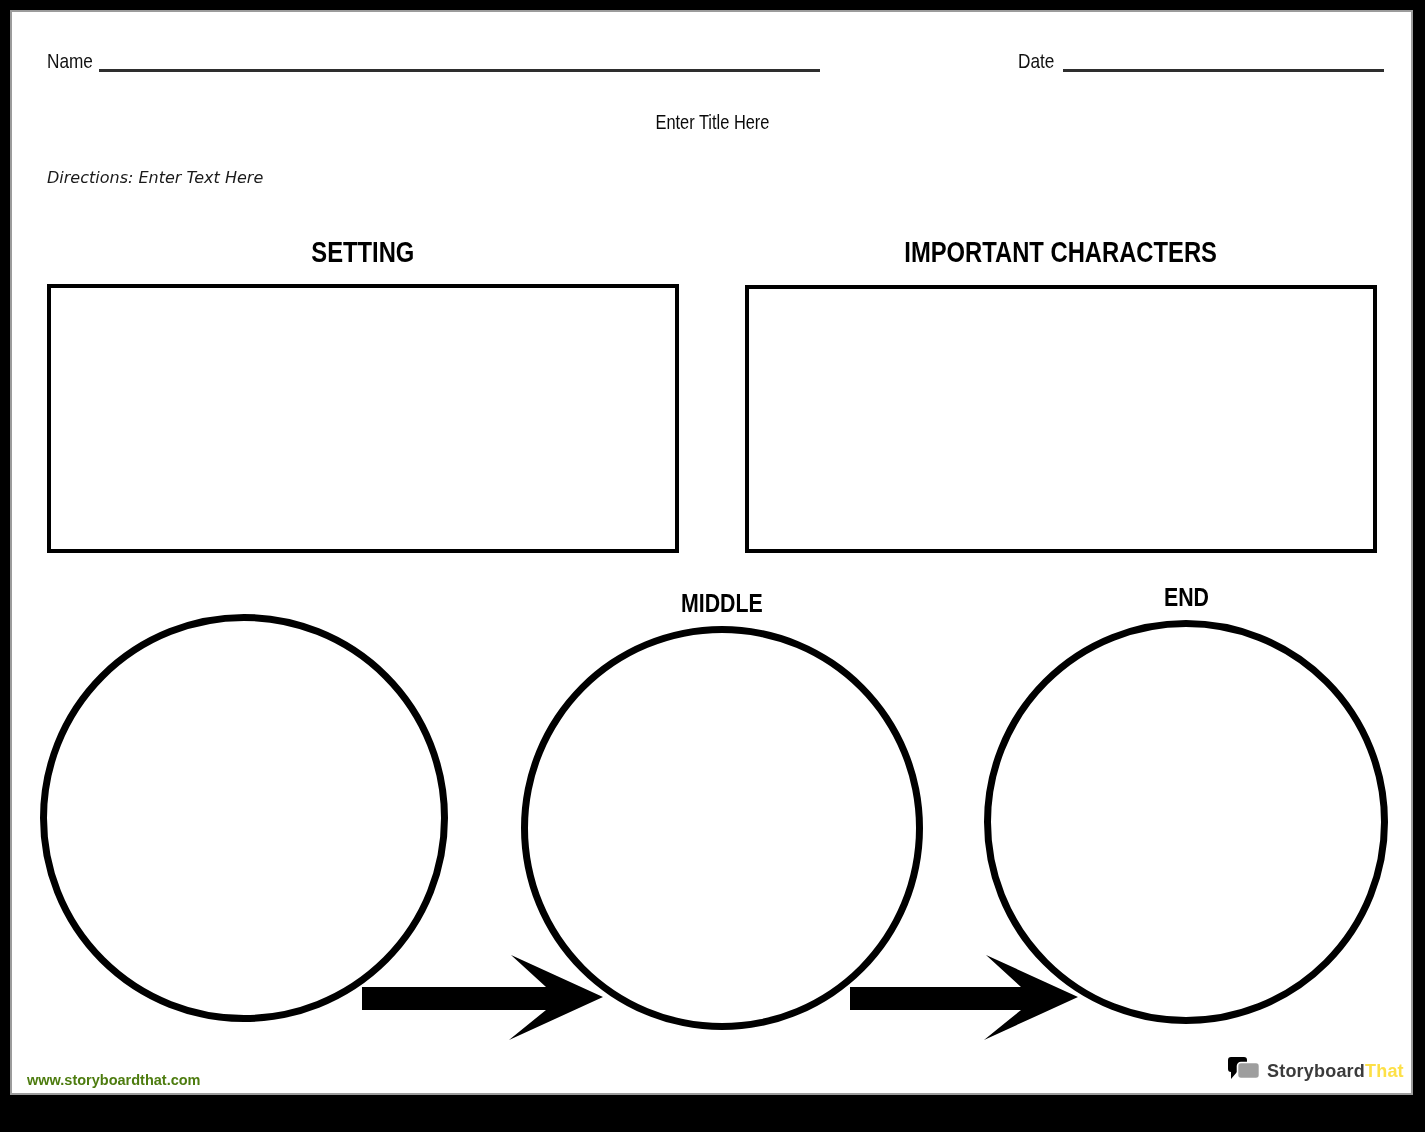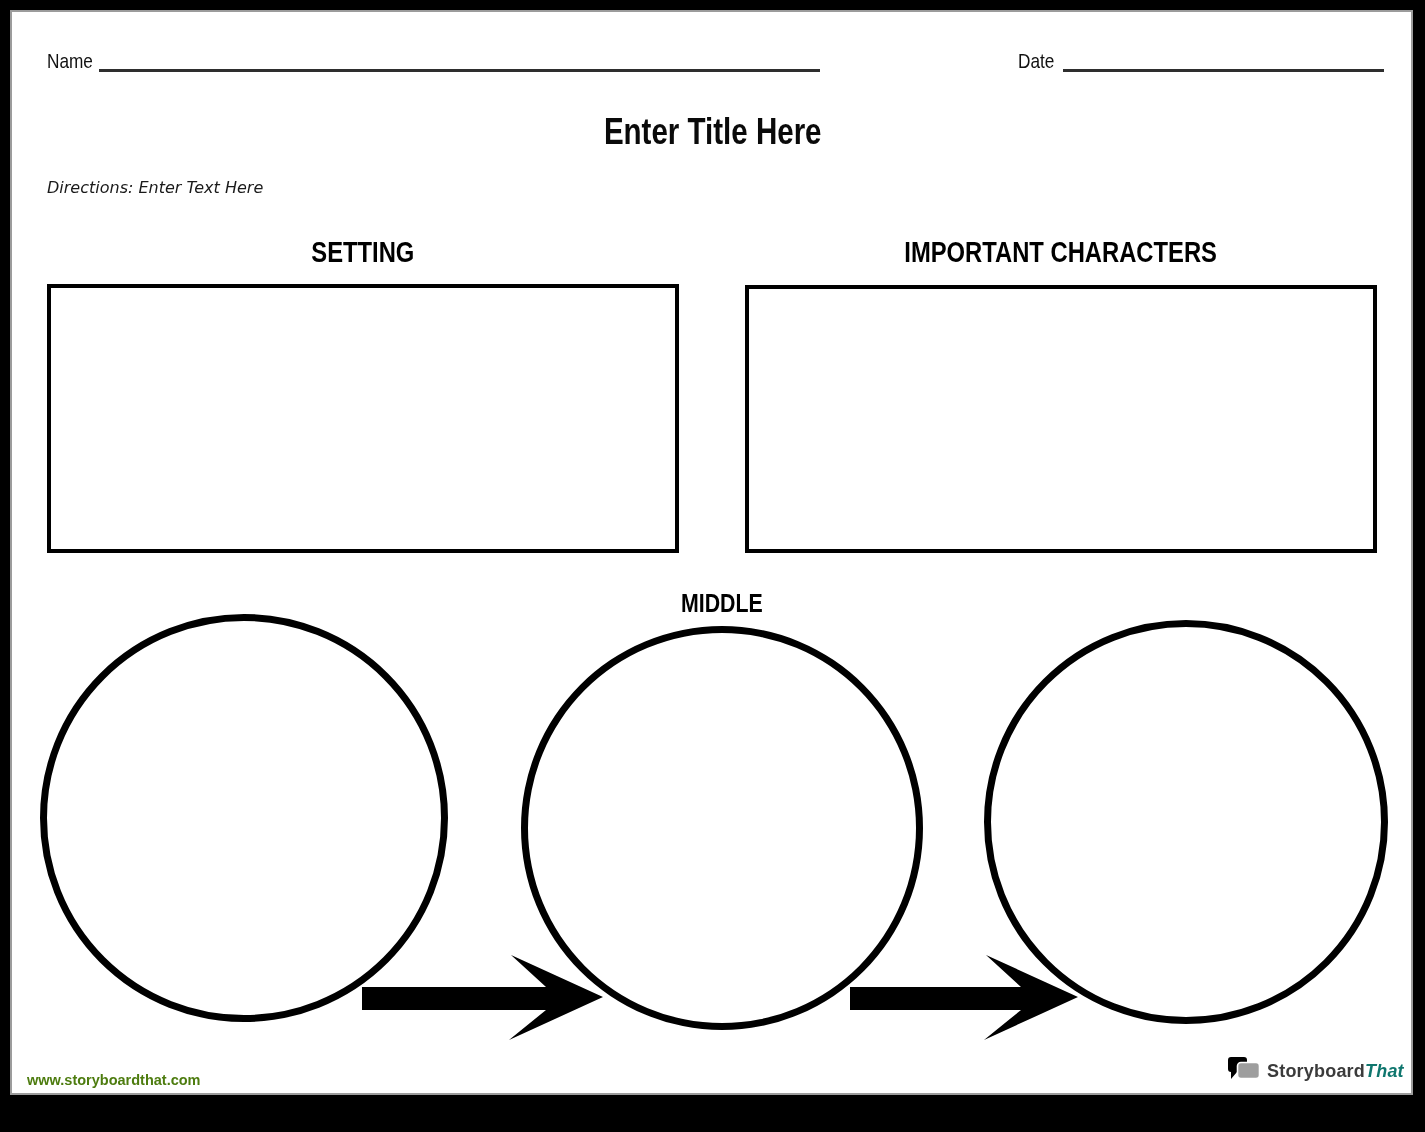--- a/index.html
+++ b/index.html
@@ -39,22 +39,22 @@
   }
 
   .write-line {
     border-bottom: 3px solid #2e2e2e;
     height: 24px;
   }
 
   .doc-title {
     width: 100%;
     text-align: center;
-    font-weight: bold;
-    font-size: 36px;
+    font-weight: normal;
+    font-size: 20px;
     color: #0a0a0a;
   }
 
   .directions {
     font-family: "DejaVu Sans", sans-serif;
     font-style: italic;
     font-size: 16px;
     color: #1a1a1a;
   }
 
@@ -110,36 +110,39 @@
 
   <div class="abs field-label" style="left:1018px; top:49px;">
     <span class="cond cond-left">Date</span>
   </div>
   <div class="abs write-line" style="left:1063px; top:48px; width:321px;"></div>
 
   <div class="abs doc-title" style="left:0; top:111px; width:1425px;">
     <span class="cond">Enter Title Here</span>
   </div>
 
-  <div class="abs directions" style="left:47px; top:178px;">
+  <div class="abs directions" style="left:47px; top:168px;">
     <span>Directions: Enter Text Here</span>
   </div>
 
   <div class="abs section-heading" style="left:47px; top:236px; width:632px;">
     <span class="cond">SETTING</span>
   </div>
   <div class="abs section-heading" style="left:745px; top:236px; width:632px;">
     <span class="cond">IMPORTANT CHARACTERS</span>
   </div>
 
   <div class="abs write-box" style="left:47px; top:284px; width:632px; height:269px;"></div>
   <div class="abs write-box" style="left:745px; top:285px; width:632px; height:268px;"></div>
 
   <div class="abs step-label" style="left:572px; top:588px; width:300px;">
     <span class="cond">MIDDLE</span>
+  </div>
+  <div class="abs step-label" style="left:1036px; top:582px; width:300px;">
+    <span class="cond">END</span>
   </div>
 
   <div class="abs story-circle" style="left:40px; top:614px; width:408px; height:408px;"></div>
   <div class="abs story-circle" style="left:521px; top:626px; width:402px; height:404px;"></div>
   <div class="abs story-circle" style="left:984px; top:620px; width:404px; height:404px;"></div>
 
   <svg class="abs" style="left:360px; top:950px;" width="245" height="95" viewBox="0 0 245 95">
     <polygon points="2,37 186,37 151,5 243,47 149,90 186,60 2,60" fill="#000"></polygon>
   </svg>
   <svg class="abs" style="left:848px; top:950px;" width="232" height="95" viewBox="0 0 232 95">
@@ -149,16 +152,16 @@
   <div class="abs site-url" style="left:27px; top:1064px;">
     <span>www.storyboardthat.com</span>
   </div>
 
   <div class="abs" style="left:1227px; top:1052px; width:170px; height:38px; display:flex; align-items:center;">
     <svg width="34" height="34" viewBox="0 0 34 34" style="flex:0 0 auto;">
       <path d="M4 3 h13 a3 3 0 0 1 3 3 v9 a3 3 0 0 1 -3 3 h-7 l-6 7 v-7 h0 a3 3 0 0 1 -3 -3 v-9 a3 3 0 0 1 3 -3 z" fill="#000"></path>
       <rect x="10.5" y="8.5" width="22" height="16" rx="3.5" fill="#9e9e9e" stroke="#ffffff" stroke-width="1.6"></rect>
     </svg>
     <div class="logo-text" style="margin-left:6px;">
-      <span style="color:#3b3b3b;">Storyboard</span><span style="color:#0f766e;font-style:italic;">That</span>
+      <span style="color:#3b3b3b;">Storyboard</span><span style="color:#fde047;">That</span>
     </div>
   </div>
 </div>
 
 </body></html>

